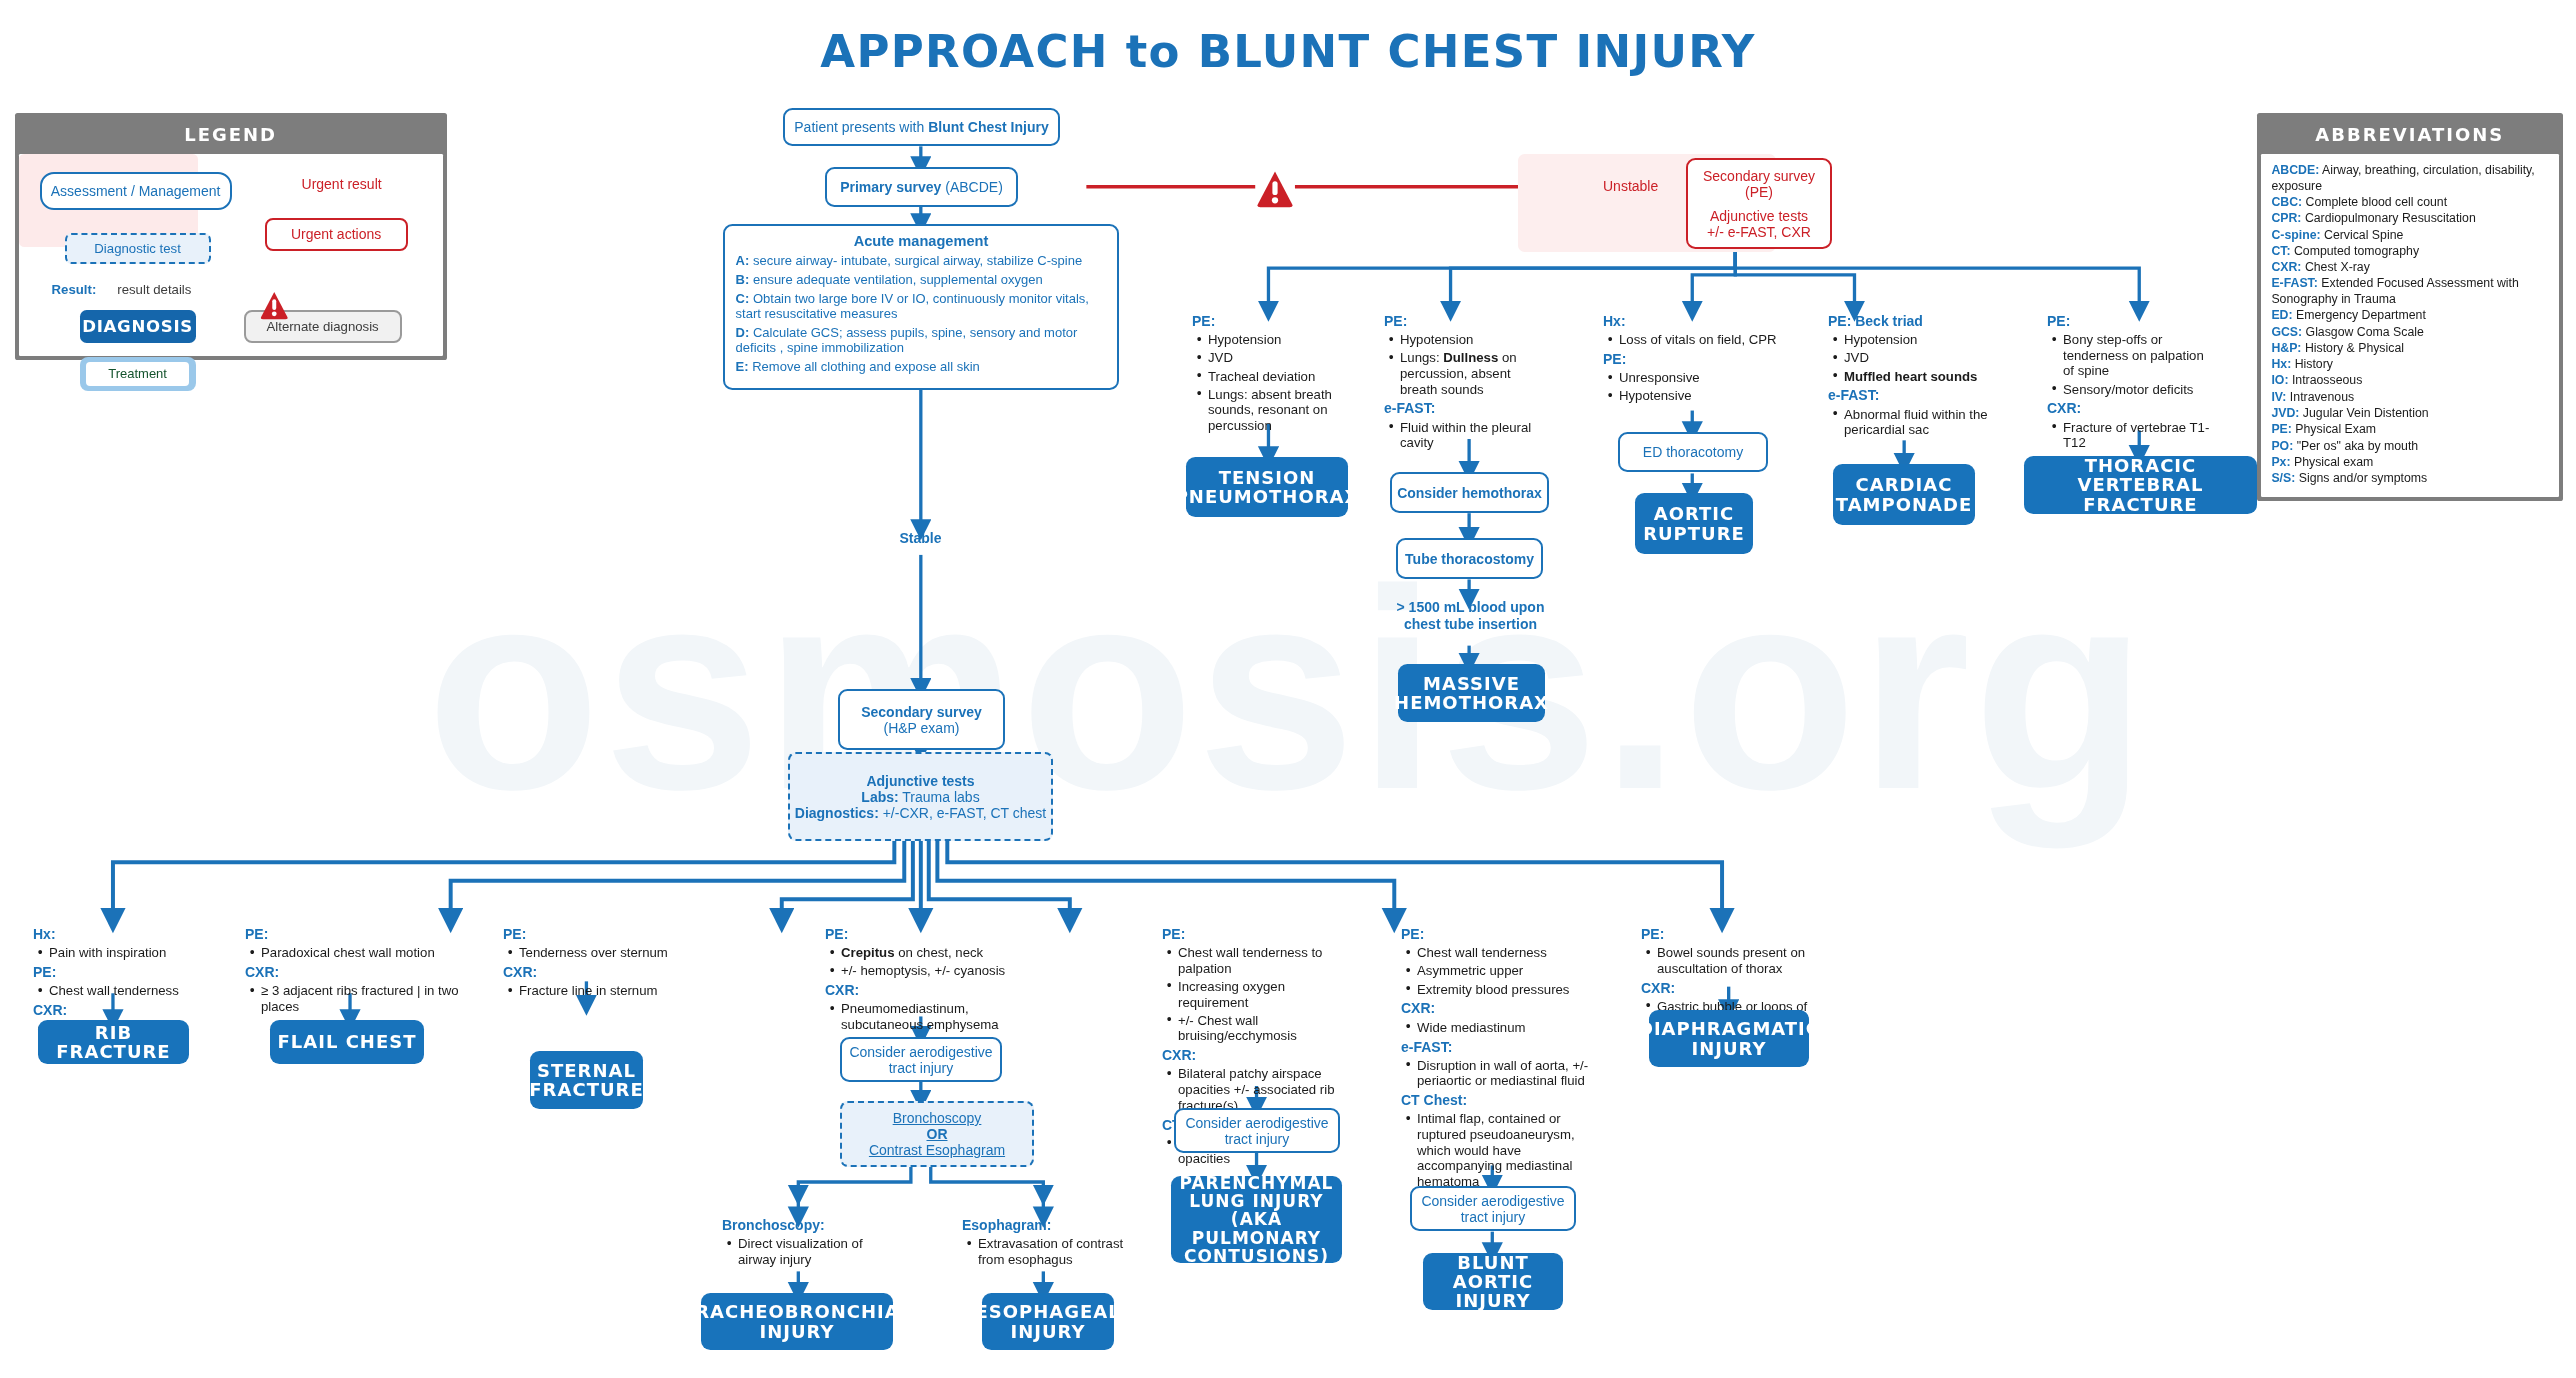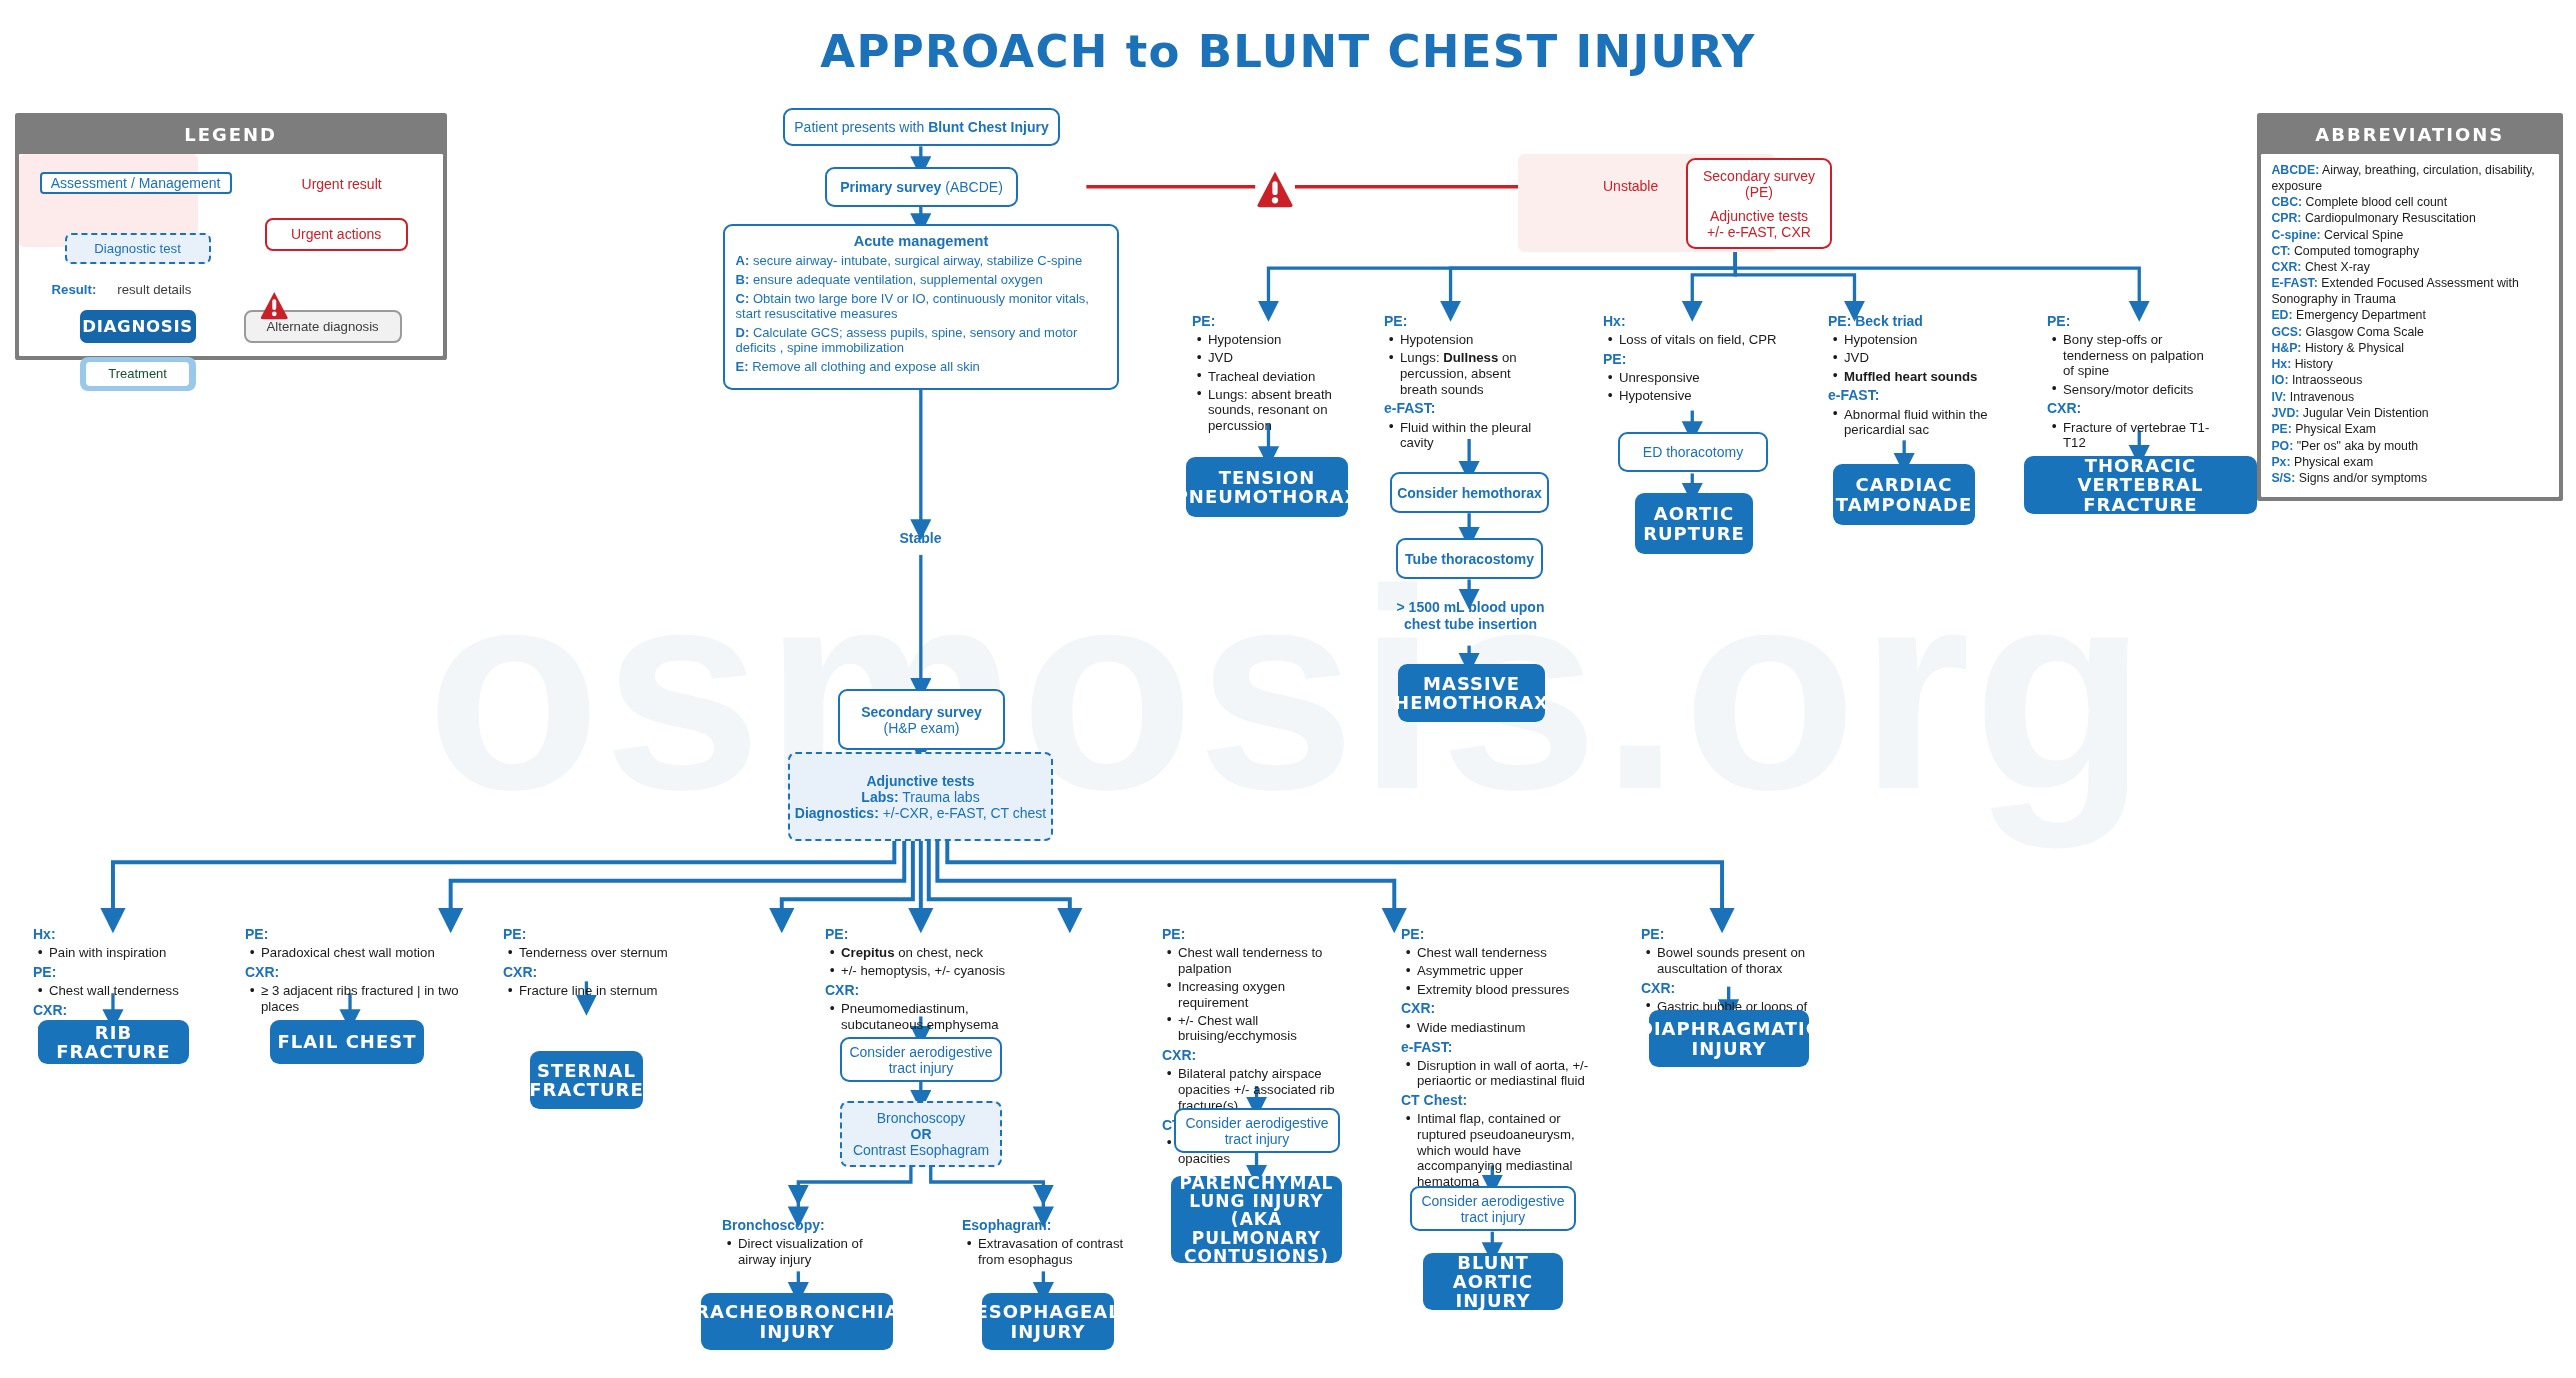--- a/index.html
+++ b/index.html
@@ -22,22 +22,22 @@
   .panel{position:absolute;background:#7d7d7d;border-radius:2.6px;padding:4px;}
   .panel-title{text-align:center;color:#fff;font-weight:bold;font-size:18px;
     letter-spacing:2px;padding:7.3px 0 8.6px;font-family:"DejaVu Sans",sans-serif;}
   .panel-body{background:#fff;border-radius:1.3px;padding:8px 10.6px;}
 
   
   #legend{left:14.6px;top:113px;width:424px;}
   #legend .panel-body{height:202px;position:relative;padding:0;}
   .lg-box{position:absolute;box-sizing:border-box;display:flex;align-items:center;
      justify-content:center;text-align:center;}
-  .lg-assess{left:21px;top:18.5px;width:192px;height:22px;border:2px solid #1b72b8;
-     border-radius:4px;color:#1b72b8;font-size:14px;background:#fff;}
+  .lg-assess{left:21px;top:18.5px;width:192px;height:38px;border:2px solid #1b72b8;
+     border-radius:14px;color:#1b72b8;font-size:14px;background:#fff;}
   .lg-diag-test{left:46px;top:79px;width:146px;height:31px;border:2px dashed #1b72b8;
      border-radius:6.6px;color:#1b72b8;font-size:13.2px;background:#e8f1fa;}
   .lg-result{left:33px;top:126px;width:172px;height:20px;font-size:13.2px;color:#3c3c3c;
      justify-content:flex-start;}
   .lg-result b{color:#1b72b8;margin-right:21px;}
   .lg-diagnosis{left:61px;top:156px;width:116px;height:33px;background:#1566ab;
      border-radius:6.6px;color:#fff;font-weight:bold;font-size:16.6px;letter-spacing:0.7px;
      font-family:"DejaVu Sans",sans-serif;}
   .lg-treat-outer{left:61px;top:203px;width:116px;height:34px;background:#9ac8ea;
      border-radius:8px;}
@@ -405,21 +405,21 @@
       <ul>
         <li><b>Crepitus</b> on chest, neck</li>
         <li>+/- hemoptysis, +/- cyanosis</li>
       </ul>
       <div class="hdr">CXR:</div>
       <ul>
         <li>Pneumomediastinum, subcutaneous emphysema</li>
       </ul>
     </div>
 <div class="node n-blue" style="left:840px;top:1037px;width:162px;height:45px;">Consider aerodigestive tract injury</div>
-<div class="node n-dash" style="left:840px;top:1101px;width:162px;height:66px;">
+<div class="node n-dash" style="left:840px;top:1101px;width:194px;height:66px;text-decoration:underline;">
   <div>Bronchoscopy</div>
   <div style="font-weight:bold">OR</div>
   <div>Contrast Esophagram</div>
 </div>
 <div class="col" id="s3a" style="left:722px;top:1217px;width:159px;">
       <div class="hdr">Bronchoscopy:</div>
       <ul>
         <li>Direct visualization of airway injury</li>
       </ul>
     </div>

